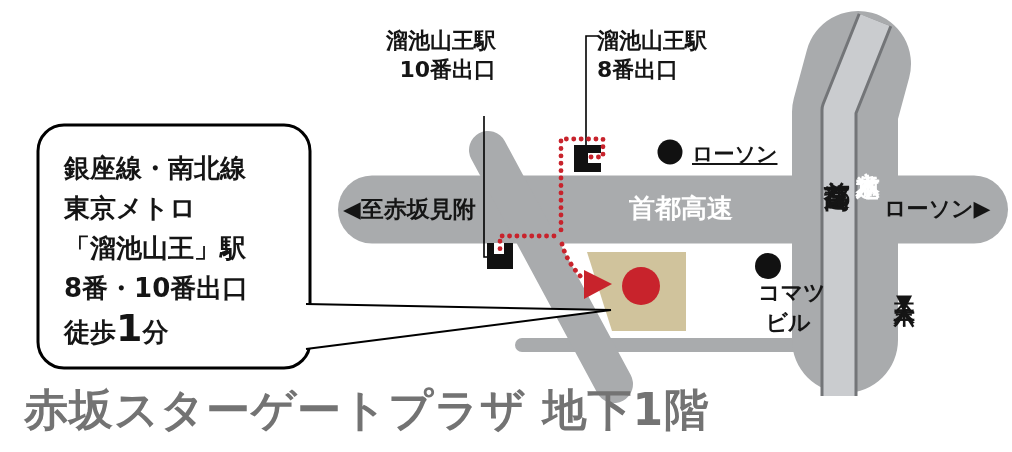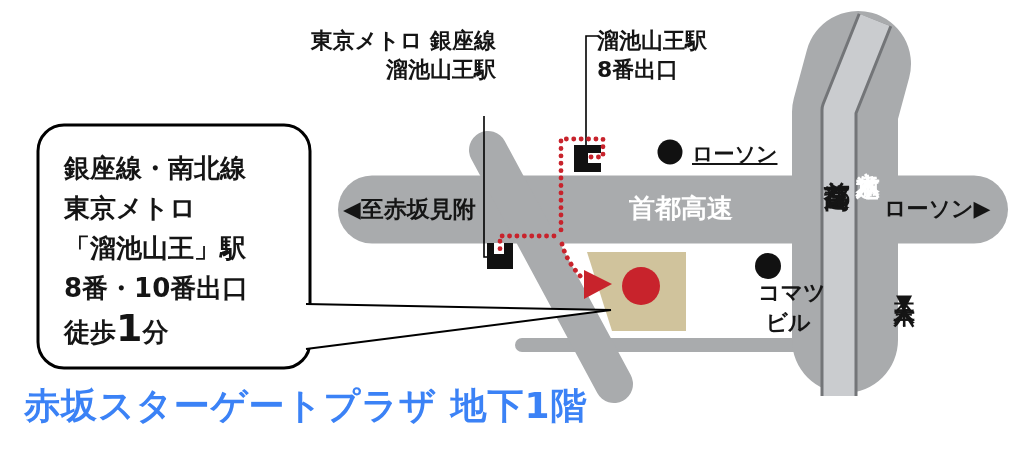--- a/index.html
+++ b/index.html
@@ -6,21 +6,21 @@
   #stage{position:relative;width:1012px;height:452px;background:#fff;overflow:hidden;
          font-family:"DejaVu Sans","Liberation Sans",sans-serif;}
   #map-svg{position:absolute;left:0;top:0;z-index:1;}
   .t{position:absolute;z-index:2;font-weight:bold;color:#151515;white-space:nowrap;line-height:1.2;}
   .vert{writing-mode:vertical-rl;text-orientation:upright;letter-spacing:1px;}
   .white{color:#ffffff;}
   .lbl{font-size:22px;line-height:29px;}
   .lbl-right{text-align:right;}
   .bubble-text{font-size:26px;line-height:40px;}
   .walk-num{font-size:38px;font-weight:bold;}
-  .map-title{font-size:36px;color:#3b82f6;letter-spacing:1px;}
+  .map-title{font-size:44px;color:#737373;letter-spacing:1px;}
 </style>
 </head>
 <body>
 
 <div id="stage">
 
   <svg id="map-svg" width="1012" height="452" viewBox="0 0 1012 452">
 
     <line x1="372" y1="209.5" x2="974" y2="209.5" stroke="#a9abad" stroke-width="68" stroke-linecap="round"></line>
     <line x1="522" y1="345" x2="795" y2="345" stroke="#a9abad" stroke-width="14" stroke-linecap="round"></line>
@@ -53,22 +53,22 @@
     <path d="M 562,244 C 565,256 572,267 581,277" fill="none" stroke="#c8232c" stroke-width="4.8" stroke-linecap="round" stroke-dasharray="0.1 7.3"></path>
     <polygon points="584,270 584,299 612,284" fill="#c8232c"></polygon>
 
     <circle cx="641" cy="286" r="19" fill="#c8232c"></circle>
 
     <circle cx="670" cy="152" r="12.5" fill="#111111"></circle>
     <circle cx="768" cy="266" r="13" fill="#111111"></circle>
   </svg>
 
   <div class="t lbl lbl-right" style="right:516px;top:26px;">
-    <div>東京メトロ 銀座線</div>
     <div>溜池山王駅</div>
+    <div>10番出口</div>
   </div>
 
   <div class="t lbl" style="left:597px;top:26px;">
     <div>溜池山王駅</div>
     <div>8番出口</div>
   </div>
 
   <div class="t bubble-text" style="left:64px;top:148px;">
     <div>銀座線・南北線</div>
     <div>東京メトロ</div>

